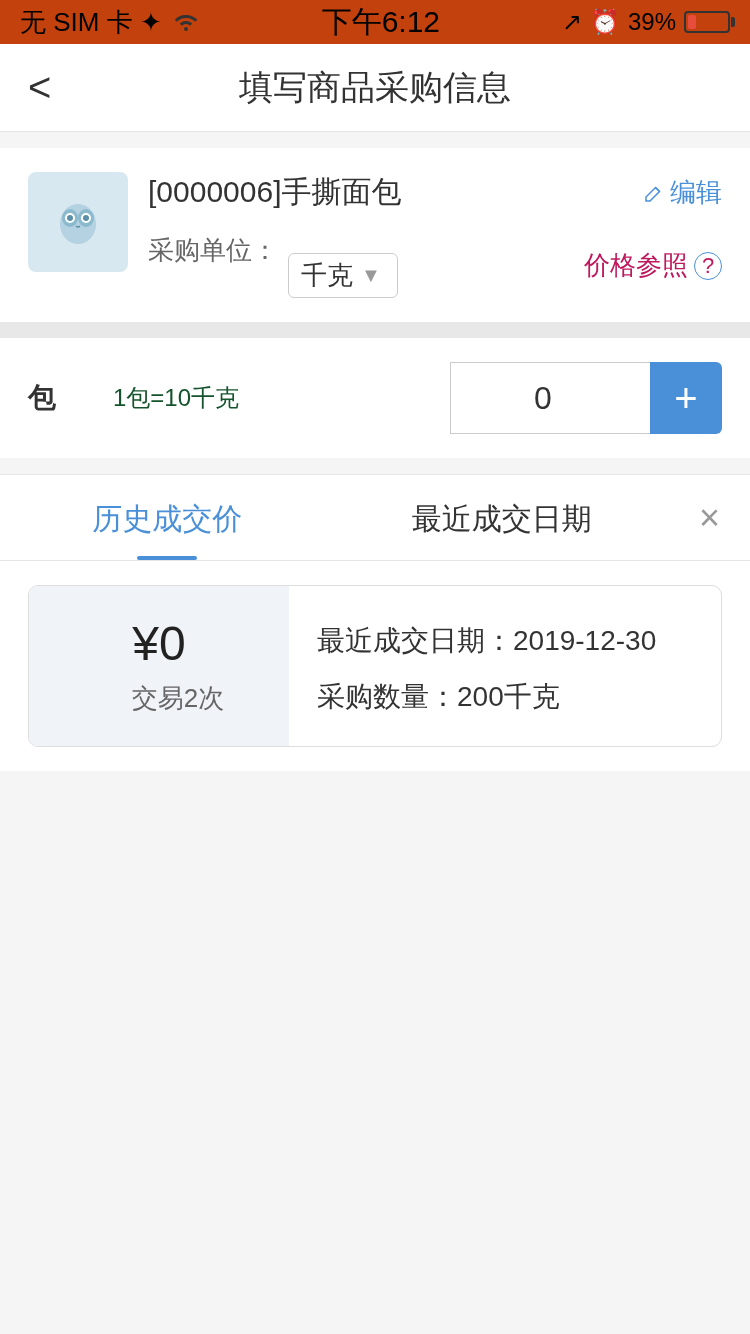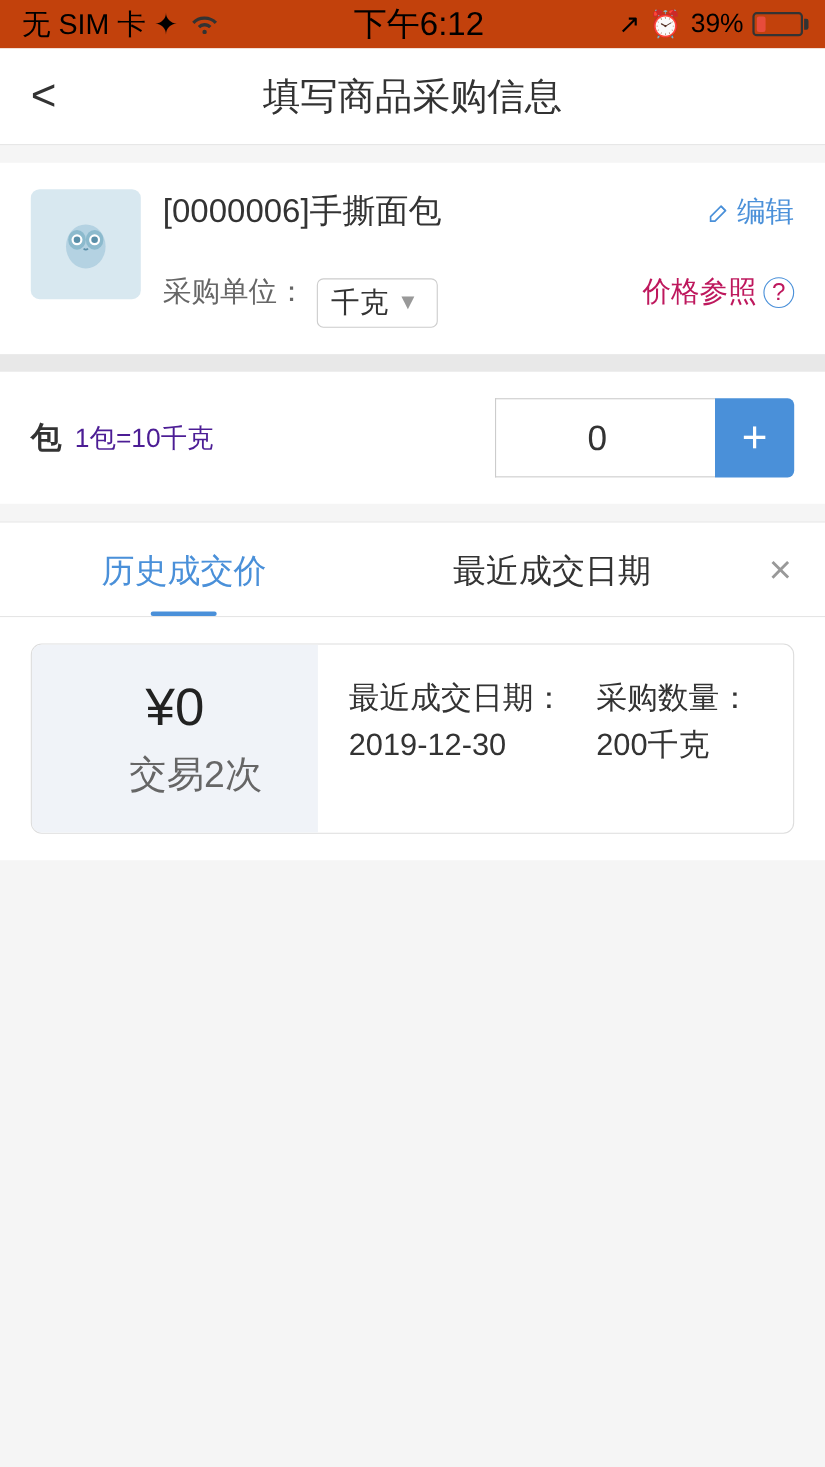--- a/index.html
+++ b/index.html
@@ -178,21 +178,22 @@
       align-items: center;
       gap: 12px;
     }
     .bao-badge {
       font-size: 28px;
       color: #333;
       font-weight: 600;
     }
     .bao-note {
       font-size: 24px;
-      color: #4c1d95;
+      color: #14532d;
+      margin-left: 45px;
     }
     .quantity-input-wrap {
       display: flex;
       align-items: center;
       gap: 0;
     }
     .quantity-input {
       width: 200px;
       height: 72px;
       border: 1px solid #ccc;
@@ -280,30 +281,30 @@
       align-items: center;
       justify-content: center;
       padding: 30px 20px;
     }
     .history-price {
       font-size: 48px;
       color: #222;
       font-weight: 500;
     }
     .history-trade-count {
-      font-size: 34px;
+      font-size: 26px;
       color: #666;
       margin-top: 10px;
       margin-left: 38px;
     }
     .history-card-right {
       flex: 1;
       padding: 28px 28px;
       display: flex;
-      flex-direction: row;
+      flex-direction: column;
       justify-content: flex-end;
       gap: 14px;
     }
     .history-detail-row {
       font-size: 28px;
       color: #333;
       line-height: 1.5;
     }
     .history-detail-label {
       color: #333;
@@ -364,21 +365,21 @@
         </span>
         <span class="edit-link">
           <svg width="24" height="24" viewBox="0 0 24 24" fill="none">
               <path d="M4 20h4l9.5-9.5-4-4L4 16v4z" stroke="#4a90d9" stroke-width="1.5"></path>
               <path d="M13.5 6.5l4 4" stroke="#4a90d9" stroke-width="1.5"></path>
             </svg>
           <span>编辑</span>
         </span>
       </div>
       <div class="product-unit-row">
-        <div style="display:flex;align-items:center;">
+        <div style="display:flex;align-items:flex-start;">
           <span class="unit-label">采购单位：</span>
           <div class="unit-select">
             <span>千克</span>
             <span class="unit-select-arrow">▼</span>
           </div>
         </div>
         <div class="price-ref">
           <span>价格参照</span>
           <span style="width:28px;height:28px;border:1.5px solid #4a90d9;border-radius:50%;display:inline-flex;align-items:center;justify-content:center;font-size:22px;">?</span>
         </div>

